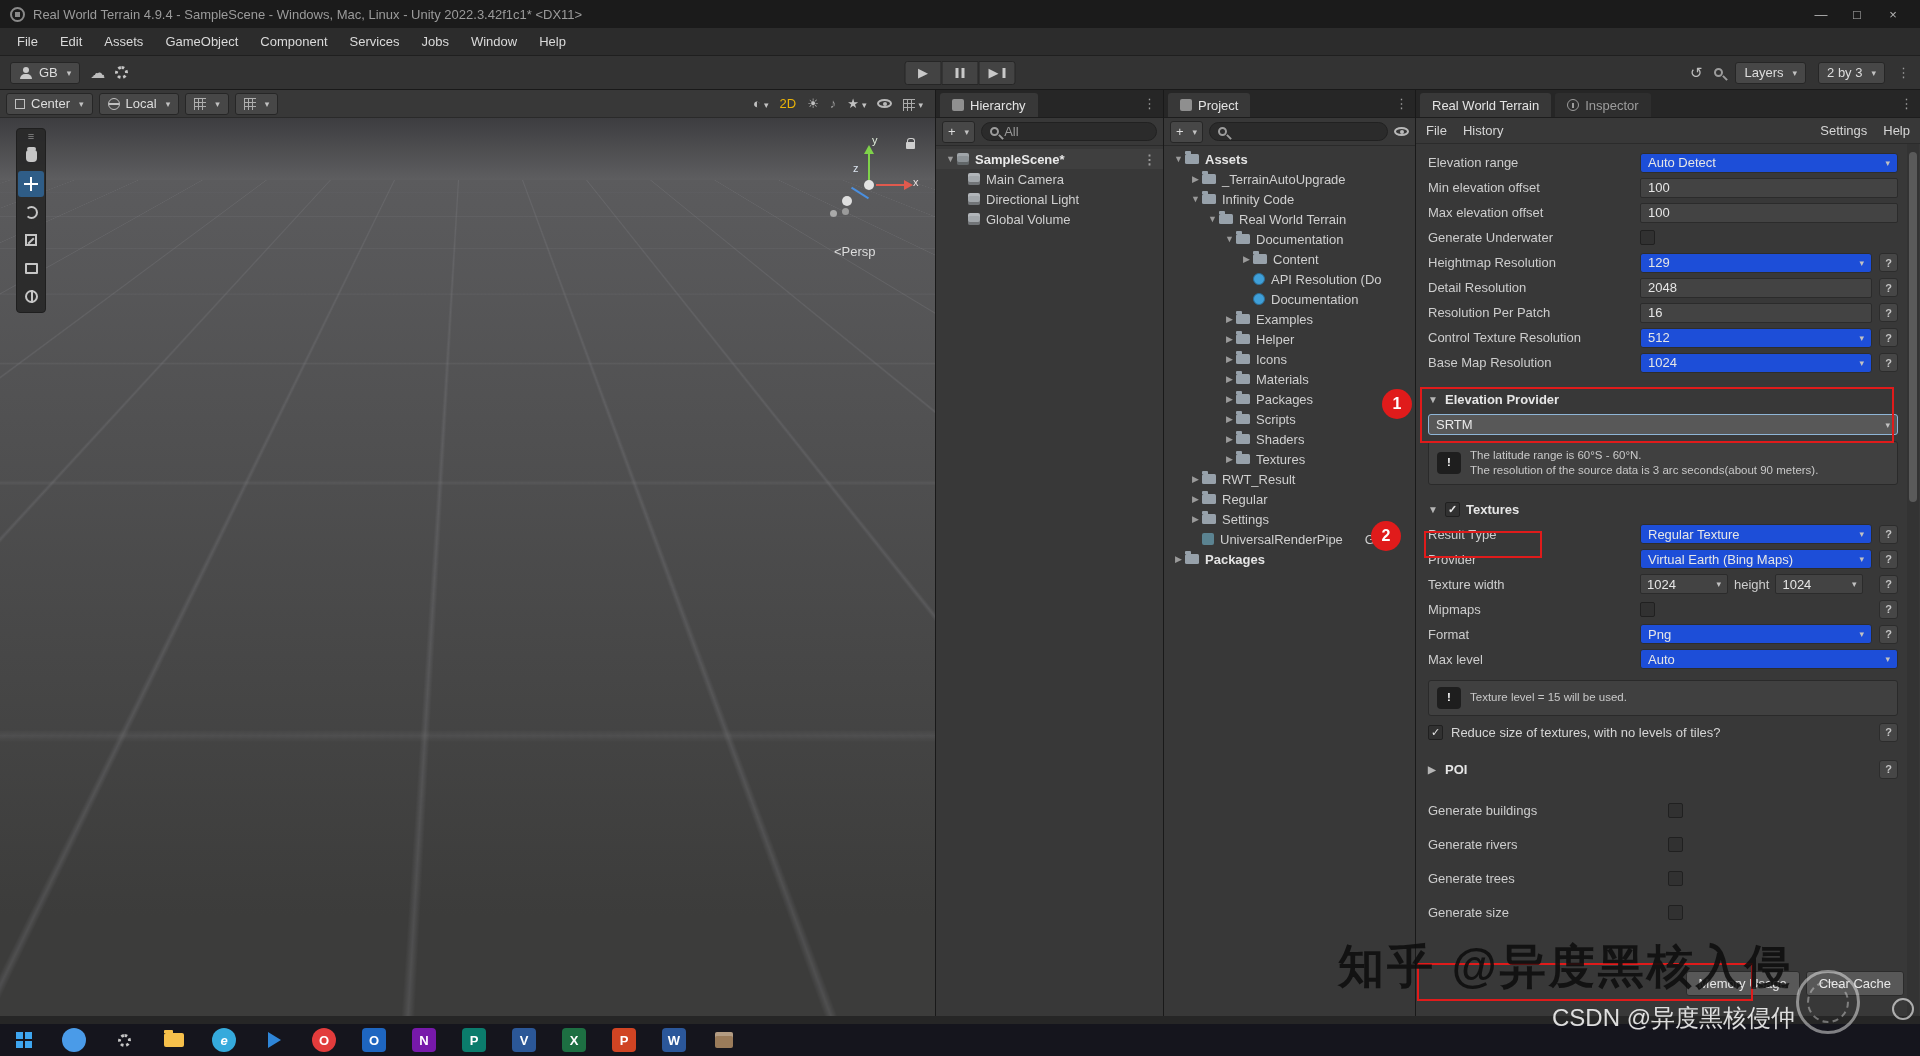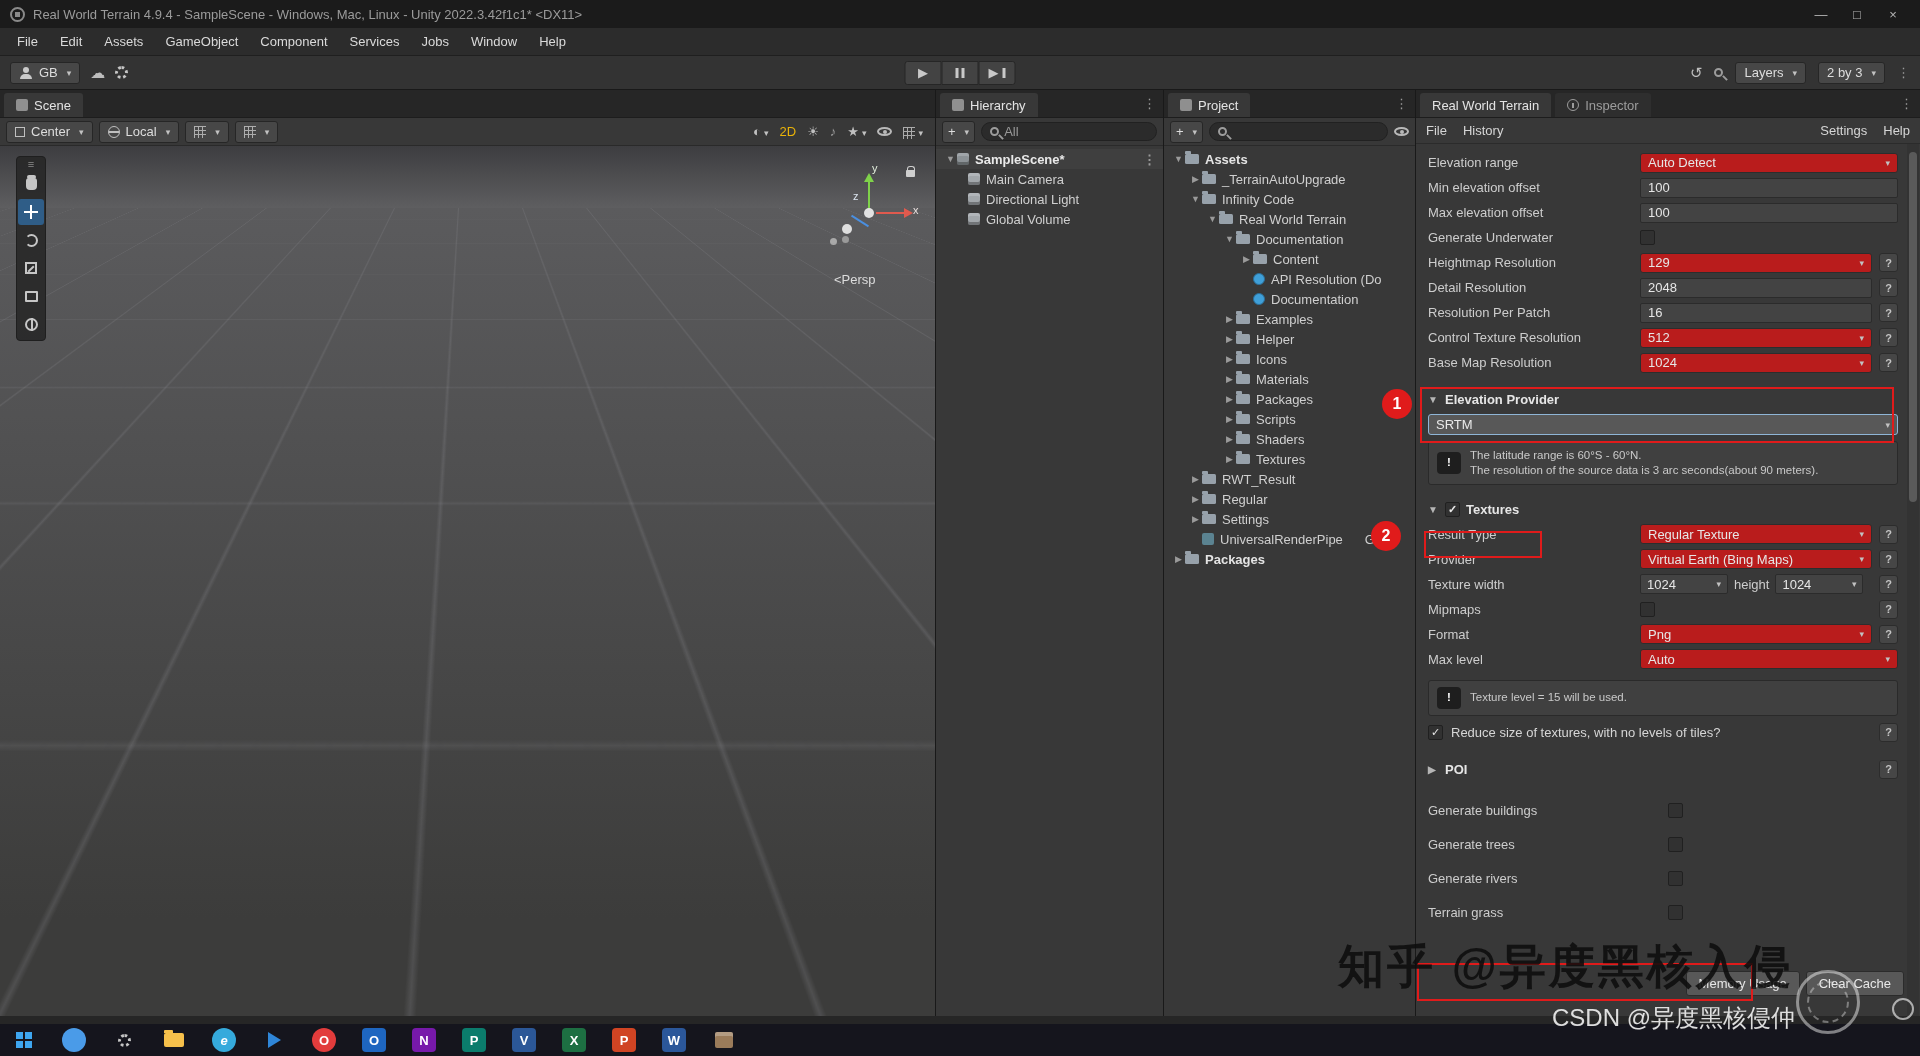--- a/index.html
+++ b/index.html
@@ -99,21 +99,21 @@
 .wico{width:12px;height:12px;border-radius:50%;background:#3f9fd8;border:1px solid #2b6f99;margin-right:6px;flex:none}
 .aico{width:12px;height:12px;background:#5b8391;border-radius:2px;margin-right:6px;flex:none}
 .suffix{margin-left:22px}
 
 #insp-menu{height:26px;background:#383838;border-bottom:1px solid #2b2b2b;display:flex;align-items:center;padding:0 10px;gap:16px;color:#d6d6d6;flex:none}
 #insp-menu .right{margin-left:auto;display:flex;gap:16px}
 #insp-content{flex:1;position:relative;padding-top:6px;overflow:hidden}
 .irow{height:25px;display:flex;align-items:center;padding:0 22px 0 12px}
 .ilabel{width:212px;flex:none;color:#cdcdcd;white-space:nowrap;overflow:hidden}
 .ictl{flex:1;display:flex;align-items:center;gap:6px;min-width:0}
-.drop{flex:1;height:20px;background:#b91c1c;border:1px solid #2d2d2d;border-radius:3px;display:flex;align-items:center;padding:0 7px;color:#e6e6e6;min-width:0}
+.drop{flex:1;height:20px;background:#1d4ed8;border:1px solid #2d2d2d;border-radius:3px;display:flex;align-items:center;padding:0 7px;color:#e6e6e6;min-width:0}
 .drop .cv{flex:1;overflow:hidden;white-space:nowrap}
 .tfld{flex:1;height:20px;background:#434343;border:1px solid #2b2b2b;border-radius:2px;display:flex;align-items:center;padding:0 7px;color:#e6e6e6;min-width:0}
 .combo{flex:none;width:88px;height:20px;background:#434343;border:1px solid #2b2b2b;border-radius:2px;display:flex;align-items:center;padding:0 6px;color:#e6e6e6}
 .combo .cv{flex:1}
 .help{flex:none;width:19px;height:19px;margin-left:7px;background:#464646;border:1px solid #2c2c2c;border-radius:3px;display:flex;align-items:center;justify-content:center;color:#c4c4c4;font-size:11px;font-weight:bold}
 .chk{flex:none;width:15px;height:15px;background:#313131;border:1px solid #202020;border-radius:2px;display:flex;align-items:center;justify-content:center;color:#e8e8e8;font-size:11px}
 .sect{height:25px;display:flex;align-items:center;gap:6px;padding:0 22px 0 12px;font-weight:bold;color:#e6e6e6}
 .sarr{font-size:10px;color:#b5b5b5;width:11px;flex:none}
 .gap{margin-top:12px}
 .fullrow{padding:0 22px 0 12px;height:25px;display:flex;align-items:center}
@@ -210,26 +210,20 @@
         <span>2 by 3</span>
         <span class="caret">▾</span>
       </div>
       <span style="color:#9a9a9a">⋮</span>
     </div>
   </div>
 
   <div id="main">
 
     <div class="panel" id="scene-panel">
-      <div class="tabbar">
-        <div class="tab">
-          <span class="tabico"></span>
-          <span>Scene</span>
-        </div>
-      </div>
       <div class="ptoolbar">
         <div class="chip">
           <span class="ic-sq"></span>
           <span>Center</span>
           <span class="caret">▾</span>
         </div>
         <div class="chip">
           <span class="ic-globe"></span>
           <span>Local</span>
           <span class="caret">▾</span>
@@ -668,33 +662,33 @@
           <span class="help">?</span>
         </div>
 
         <div class="irow mt16">
           <span class="ilabel">Generate buildings</span>
           <span class="ictl">
               <span class="chk genchk"></span>
             </span>
         </div>
         <div class="irow mt9">
+          <span class="ilabel">Generate rivers</span>
+          <span class="ictl">
+              <span class="chk genchk"></span>
+            </span>
+        </div>
+        <div class="irow mt9">
           <span class="ilabel">Generate trees</span>
           <span class="ictl">
               <span class="chk genchk"></span>
             </span>
         </div>
         <div class="irow mt9">
-          <span class="ilabel">Generate rivers</span>
-          <span class="ictl">
-              <span class="chk genchk"></span>
-            </span>
-        </div>
-        <div class="irow mt9">
-          <span class="ilabel">Terrain grass</span>
+          <span class="ilabel">Generate size</span>
           <span class="ictl">
               <span class="chk genchk"></span>
             </span>
         </div>
 
         <div class="bbar">
           <span class="btn">Memory Usage</span>
           <span class="btn">Clear Cache</span>
         </div>
         <div id="insp-scroll">

